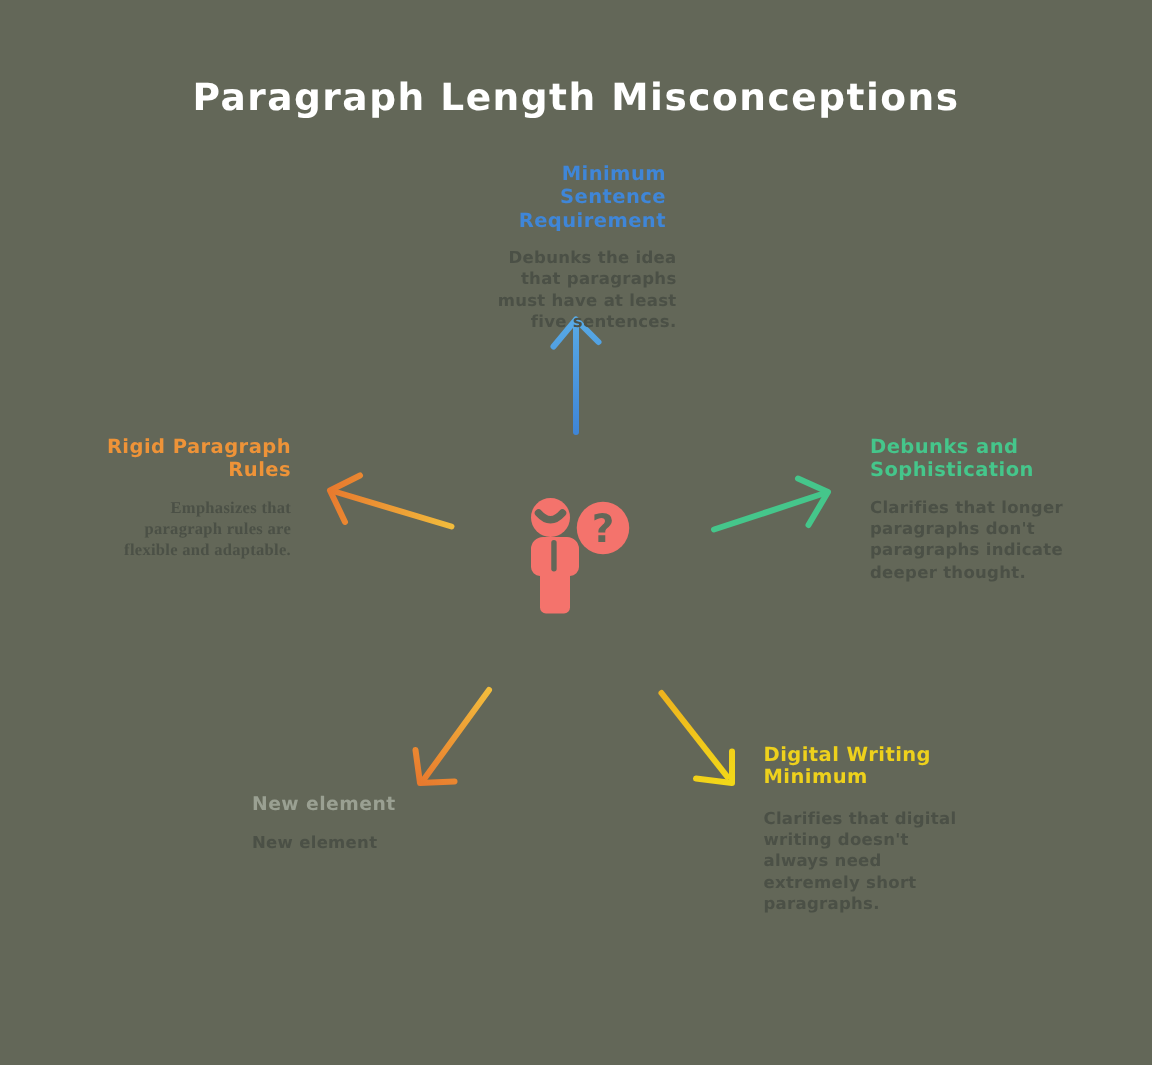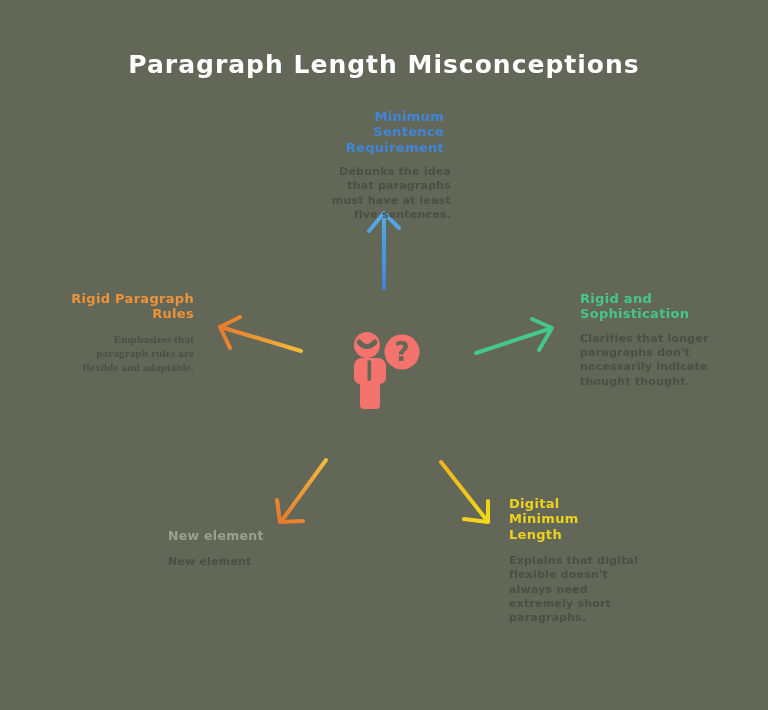--- a/index.html
+++ b/index.html
@@ -111,27 +111,27 @@
     <span class="node-label" style="color: rgb(63, 134, 216);">Minimum Sentence Requirement</span>
     <span class="node-desc" style="color: rgb(75, 80, 70);">Debunks the idea that paragraphs must have at least five sentences.</span>
   </div>
 
   <div class="node node-left">
     <span class="node-label" style="color: rgb(238, 147, 56);">Rigid Paragraph Rules</span>
     <span class="node-desc" style="color: rgb(75, 80, 70); font-family: Liberation Serif, serif;">Emphasizes that paragraph rules are flexible and adaptable.</span>
   </div>
 
   <div class="node node-right">
-    <span class="node-label" style="color: rgb(69, 198, 139);">Rigid and Sophistication</span>
-    <span class="node-desc" style="color: rgb(75, 80, 70);">Clarifies that longer paragraphs don't necessarily indicate thought thought.</span>
+    <span class="node-label" style="color: rgb(69, 198, 139);">Debunks and Sophistication</span>
+    <span class="node-desc" style="color: rgb(75, 80, 70);">Clarifies that longer paragraphs don't paragraphs indicate deeper thought.</span>
   </div>
 
   <div class="node node-bottom-left">
     <span class="node-label" style="color: rgb(154, 160, 146);">New element</span>
     <span class="node-desc" style="color: rgb(75, 80, 70);">New element</span>
   </div>
 
   <div class="node node-bottom-right">
-    <span class="node-label" style="color: rgb(238, 209, 28);">Digital Minimum Length</span>
-    <span class="node-desc" style="color: rgb(75, 80, 70);">Explains that digital flexible doesn't always need extremely short paragraphs.</span>
+    <span class="node-label" style="color: rgb(238, 209, 28);">Digital Writing Minimum</span>
+    <span class="node-desc" style="color: rgb(75, 80, 70);">Clarifies that digital writing doesn't always need extremely short paragraphs.</span>
   </div>
 
 </div>
 
 </body></html>

